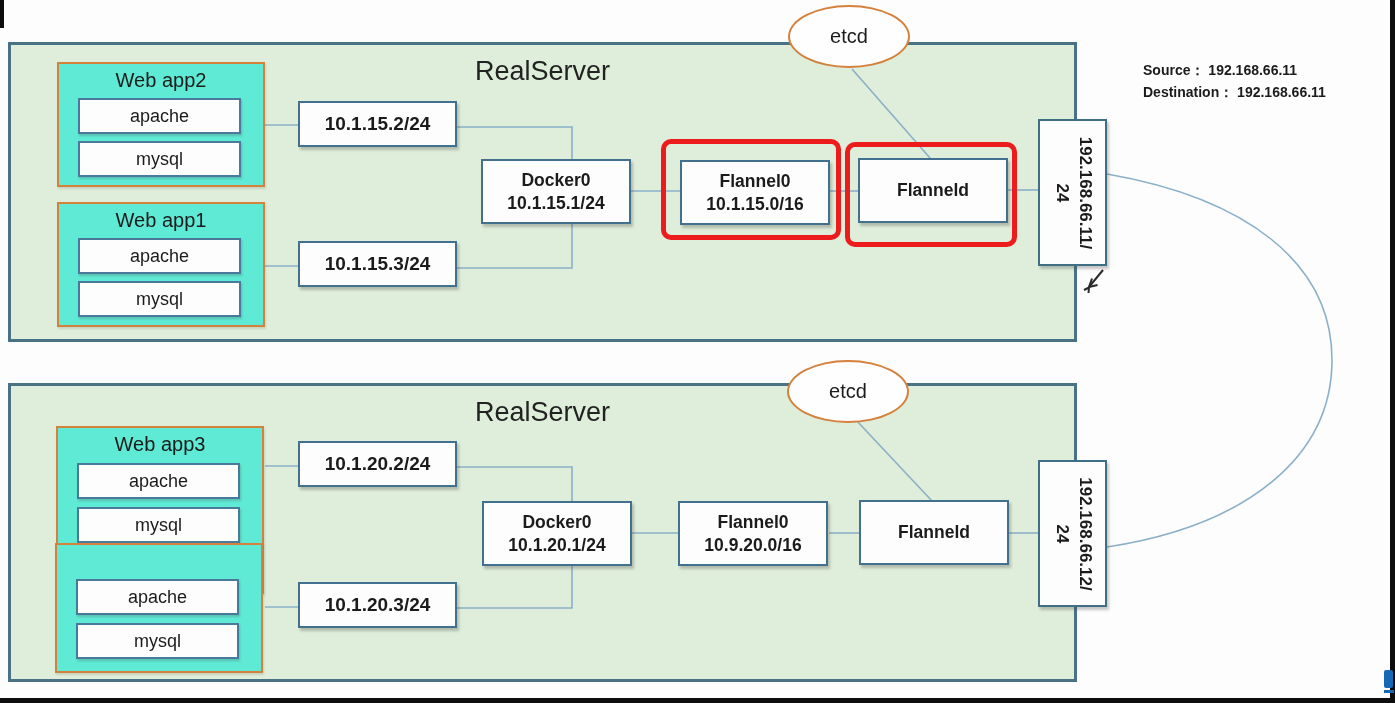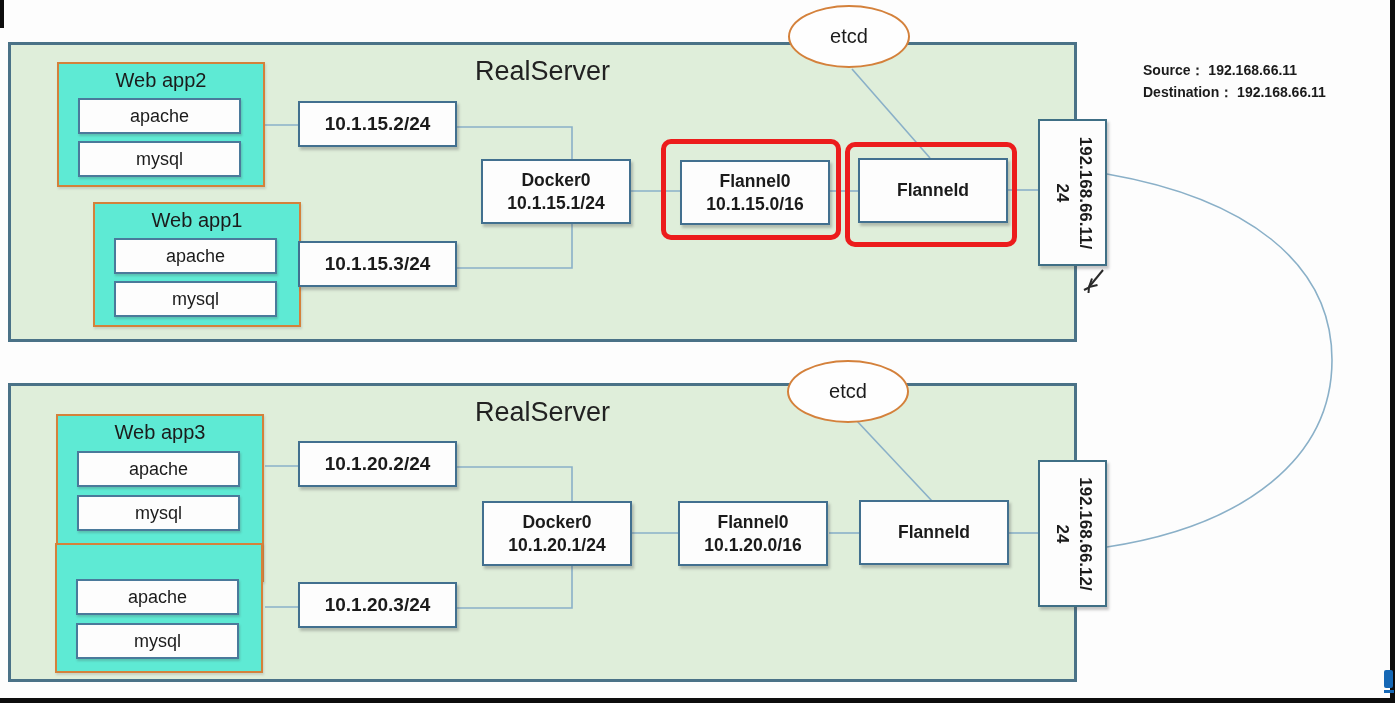--- a/index.html
+++ b/index.html
@@ -103,21 +103,21 @@
 
       <path d="M1107 174 C1245 198 1332 262 1332 360 C1332 458 1245 526 1107 547"></path>
     </g>
   </svg>
 
   <div class="app-group" style="left:57px;top:62px;height:125px;">
     <div class="app-title">Web app2</div>
     <div class="comp-box" style="top:34px;">apache</div>
     <div class="comp-box" style="top:77px;">mysql</div>
   </div>
-  <div class="app-group" style="left:57px;top:202px;height:125px;margin-left:36px;">
+  <div class="app-group" style="left:57px;top:202px;height:125px;">
     <div class="app-title">Web app1</div>
     <div class="comp-box" style="top:34px;">apache</div>
     <div class="comp-box" style="top:77px;">mysql</div>
   </div>
 
   <div class="ip-box" style="left:298px;top:101px;">10.1.15.2/24</div>
   <div class="ip-box" style="left:298px;top:241px;">10.1.15.3/24</div>
 
   <div class="net-box" style="left:481px;top:159px;">
     <div>Docker0</div>
@@ -138,40 +138,40 @@
     <div class="eth-inner">
       <div>192.168.66.11/</div>
       <div>24</div>
     </div>
   </div>
 
   <div class="etcd" style="left:788px;top:5px;">
     <span>etcd</span>
   </div>
 
-  <div class="app-group" style="left:56px;top:414px;height:168px;">
+  <div class="app-group" style="left:56px;top:426px;height:168px;">
     <div class="app-title">Web app3</div>
     <div class="comp-box" style="top:35px;">apache</div>
     <div class="comp-box" style="top:79px;">mysql</div>
   </div>
   <div class="app-group" style="left:55px;top:543px;height:130px;">
     <div class="comp-box" style="top:34px;">apache</div>
     <div class="comp-box" style="top:78px;">mysql</div>
   </div>
 
   <div class="ip-box" style="left:298px;top:441px;">10.1.20.2/24</div>
   <div class="ip-box" style="left:298px;top:582px;">10.1.20.3/24</div>
 
   <div class="net-box" style="left:482px;top:501px;">
     <div>Docker0</div>
     <div>10.1.20.1/24</div>
   </div>
   <div class="net-box" style="left:678px;top:501px;">
     <div>Flannel0</div>
-    <div>10.1.20.0/16</div>
+    <div>10.9.20.0/16</div>
   </div>
   <div class="net-box" style="left:859px;top:500px;">
     <div>Flanneld</div>
   </div>
 
   <div class="eth-box" style="left:1038px;top:460px;">
     <div class="eth-inner">
       <div>192.168.66.12/</div>
       <div>24</div>
     </div>

